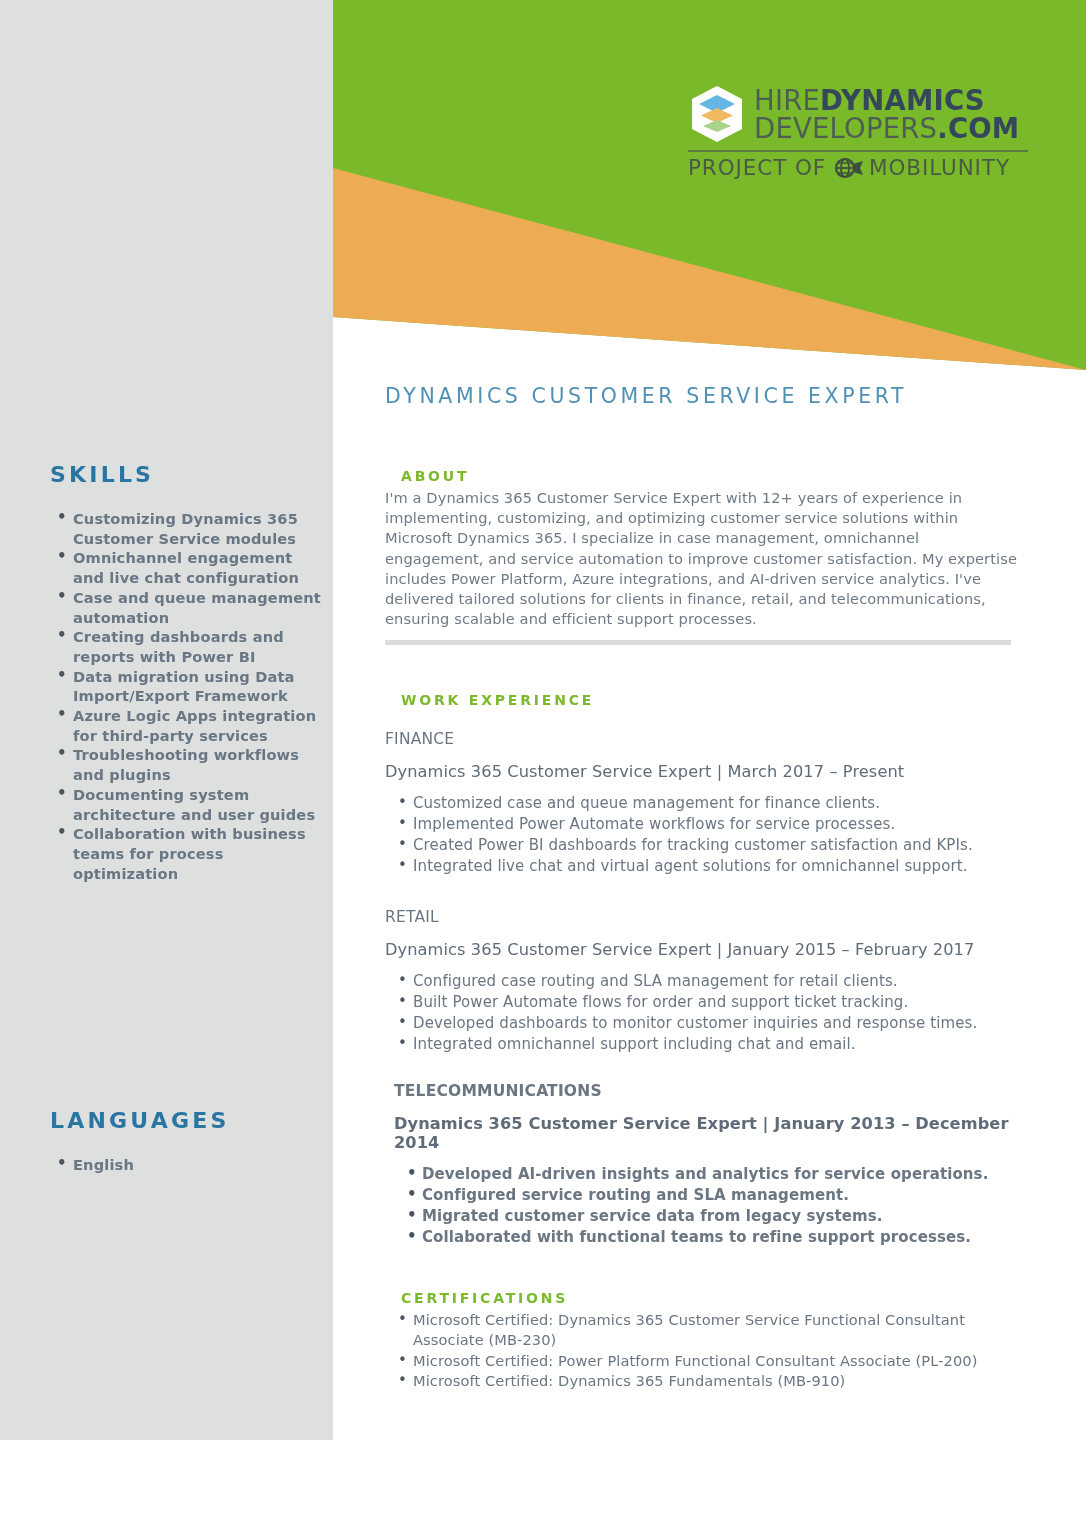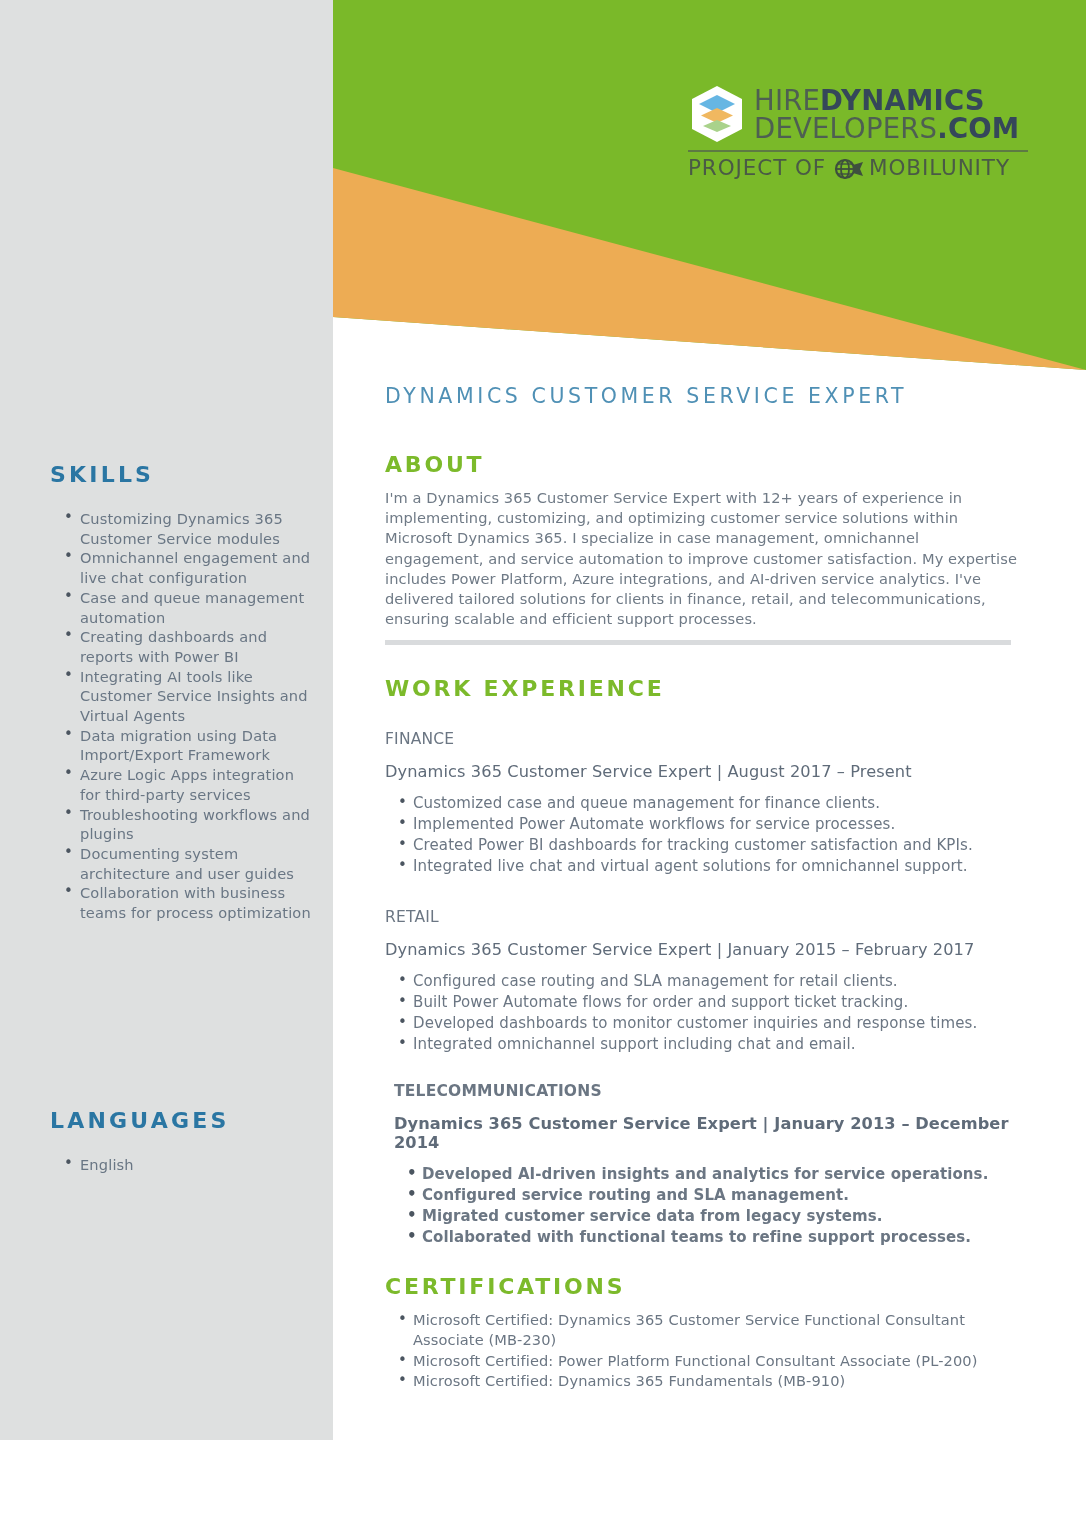--- a/index.html
+++ b/index.html
@@ -57,21 +57,21 @@
   .lw-light { color: #4e5f52; font-weight: 400; }
   .lw-bold  { color: #35475a; font-weight: 700; }
   .logo-rule {
     margin: 6px 0 3px 0;
     height: 2px;
     background: #5d7a43;
     width: 340px;
   }
   .logo-sub {
     display: flex;
-    align-items: flex-end;
+    align-items: center;
     justify-content: flex-start;
     font-size: 21.5px;
     letter-spacing: 0.9px;
     color: #4a5a46;
     white-space: nowrap;
   }
   .globe-icon {
     width: 30px;
     height: 22px;
     margin: 0 5px 0 8px;
@@ -98,23 +98,24 @@
     color: #2a76a3;
     font-size: 22px;
     font-weight: 700;
     letter-spacing: 3.2px;
     margin: 0 0 22px 0;
   }
   .side-heading.languages {
     margin-top: 12px;
   }
   ul.side-list {
-    margin: 11px;
+    margin: 4px;
     padding: 0 0 0 19px;
     list-style: none;
+    font-weight: bold;
   }
   ul.side-list li {
     position: relative;
     color: #697684;
     font-size: 14.6px;
     line-height: 19.7px;
     margin-bottom: 0px;
     letter-spacing: 0.15px;
   }
   ul.side-list li::before {
@@ -148,24 +149,24 @@
     top: 384px;
     color: #4f90b5;
     font-size: 20.5px;
     font-weight: 400;
     letter-spacing: 3.6px;
     margin: 0;
   }
 
   .sec-heading {
     color: #7cba2b;
-    font-size: 22px;
+    font-size: 14px;
     font-weight: 700;
     letter-spacing: 2.8px;
-    margin: 0;
+    margin: 16px;
   }
   .about-heading { position: absolute; left: 385px; top: 452px; }
   .work-heading  { position: absolute; left: 385px; top: 676px; }
   .cert-heading  { position: absolute; left: 385px; top: 1274px; }
 
   .about-text {
     position: absolute;
     left: 385px;
     top: 488px;
     width: 634px;
@@ -308,21 +309,21 @@
   <div class="job-title">DYNAMICS CUSTOMER SERVICE EXPERT</div>
 
   <div class="sec-heading about-heading">ABOUT</div>
   <p class="about-text">I'm a Dynamics 365 Customer Service Expert with 12+ years of experience in implementing, customizing, and optimizing customer service solutions within Microsoft Dynamics 365. I specialize in case management, omnichannel engagement, and service automation to improve customer satisfaction. My expertise includes Power Platform, Azure integrations, and AI-driven service analytics. I've delivered tailored solutions for clients in finance, retail, and telecommunications, ensuring scalable and efficient support processes.</p>
   <div class="divider divider-about"></div>
 
   <div class="sec-heading work-heading">WORK EXPERIENCE</div>
 
   <div class="job job-f">
     <div class="job-company">FINANCE</div>
-    <div class="job-role">Dynamics 365 Customer Service Expert | August 2017 – Present</div>
+    <div class="job-role">Dynamics 365 Customer Service Expert | March 2017 – Present</div>
     <ul class="job-list">
       <li>Customized case and queue management for finance clients.</li>
       <li>Implemented Power Automate workflows for service processes.</li>
       <li>Created Power BI dashboards for tracking customer satisfaction and KPIs.</li>
       <li>Integrated live chat and virtual agent solutions for omnichannel support.</li>
     </ul>
   </div>
 
   <div class="job job-r">
     <div class="job-company">RETAIL</div>
@@ -357,21 +358,20 @@
 
   <div class="divider divider-bottom"></div>
 
   <div class="sidebar-content">
     <div class="side-heading">SKILLS</div>
     <ul class="side-list">
       <li>Customizing Dynamics 365 Customer Service modules</li>
       <li>Omnichannel engagement and live chat configuration</li>
       <li>Case and queue management automation</li>
       <li>Creating dashboards and reports with Power BI</li>
-      <li>Integrating AI tools like Customer Service Insights and Virtual Agents</li>
       <li>Data migration using Data Import/Export Framework</li>
       <li>Azure Logic Apps integration for third-party services</li>
       <li>Troubleshooting workflows and plugins</li>
       <li>Documenting system architecture and user guides</li>
       <li>Collaboration with business teams for process optimization</li>
     </ul>
   </div>
 
   <div class="languages-block">
     <div class="side-heading languages">LANGUAGES</div>

